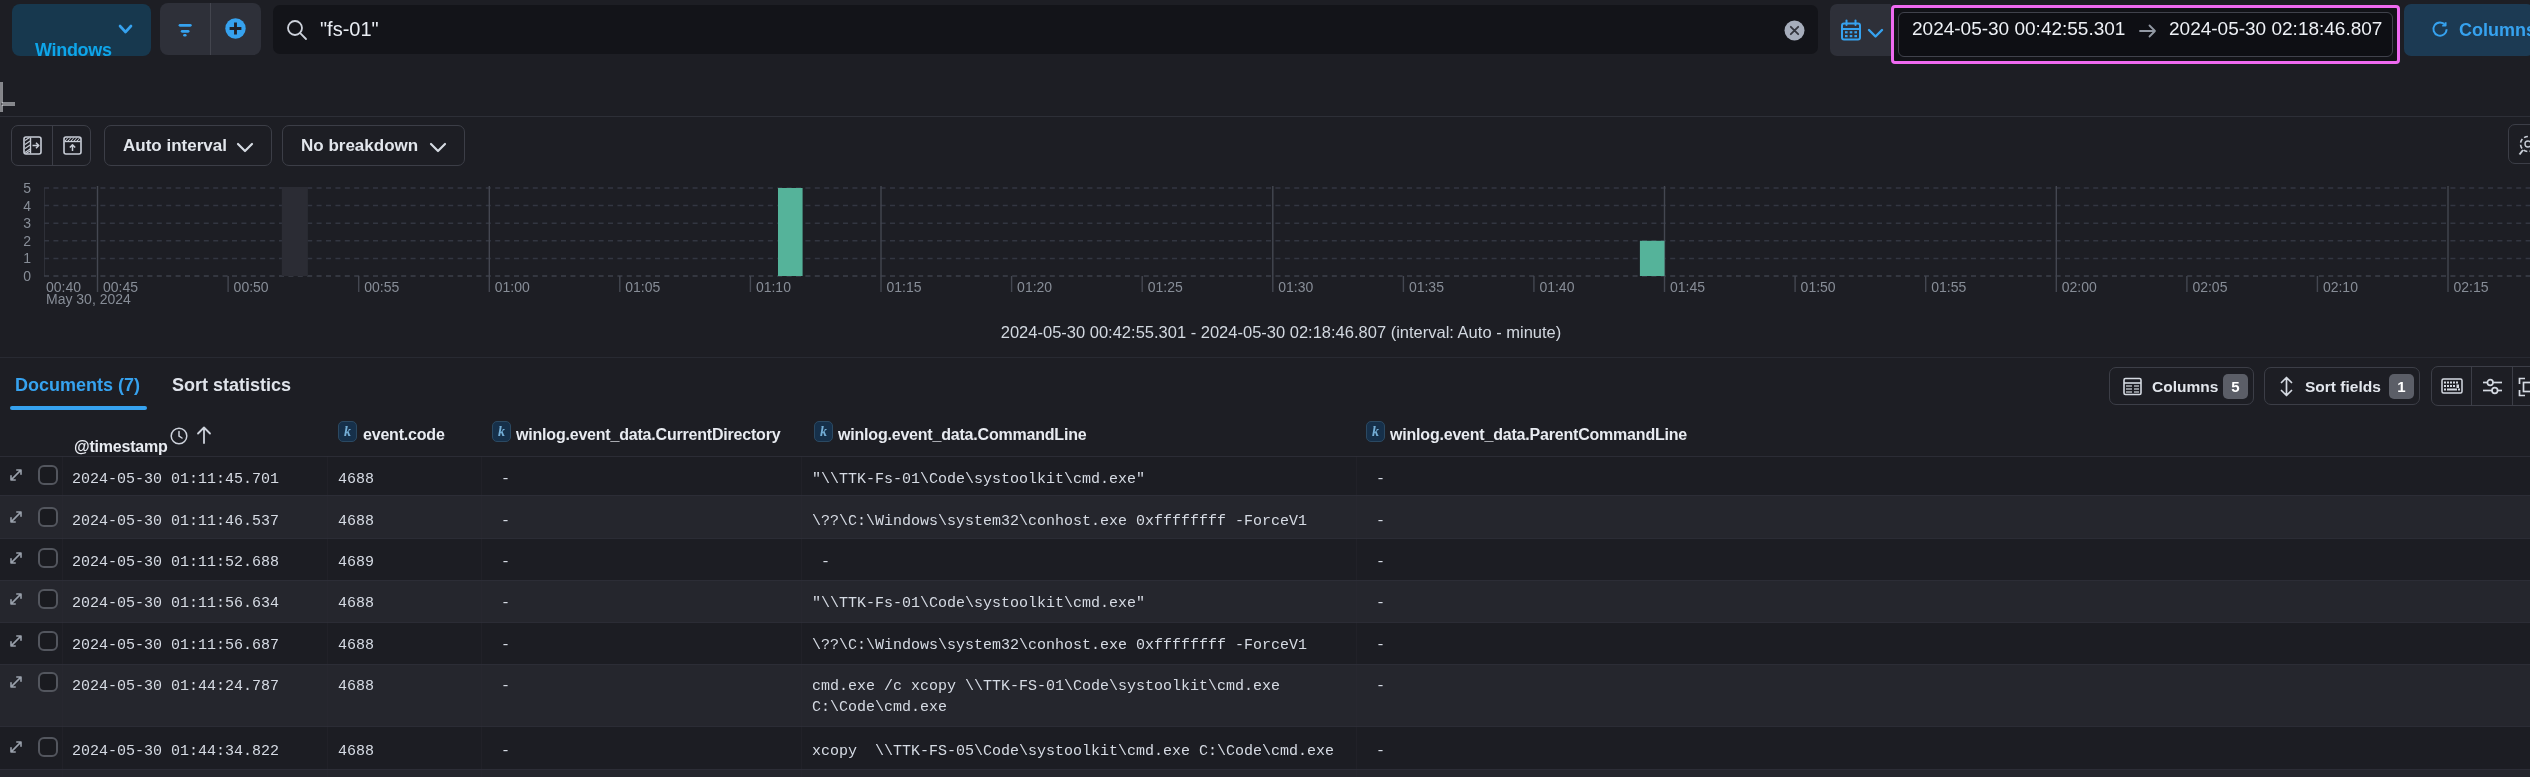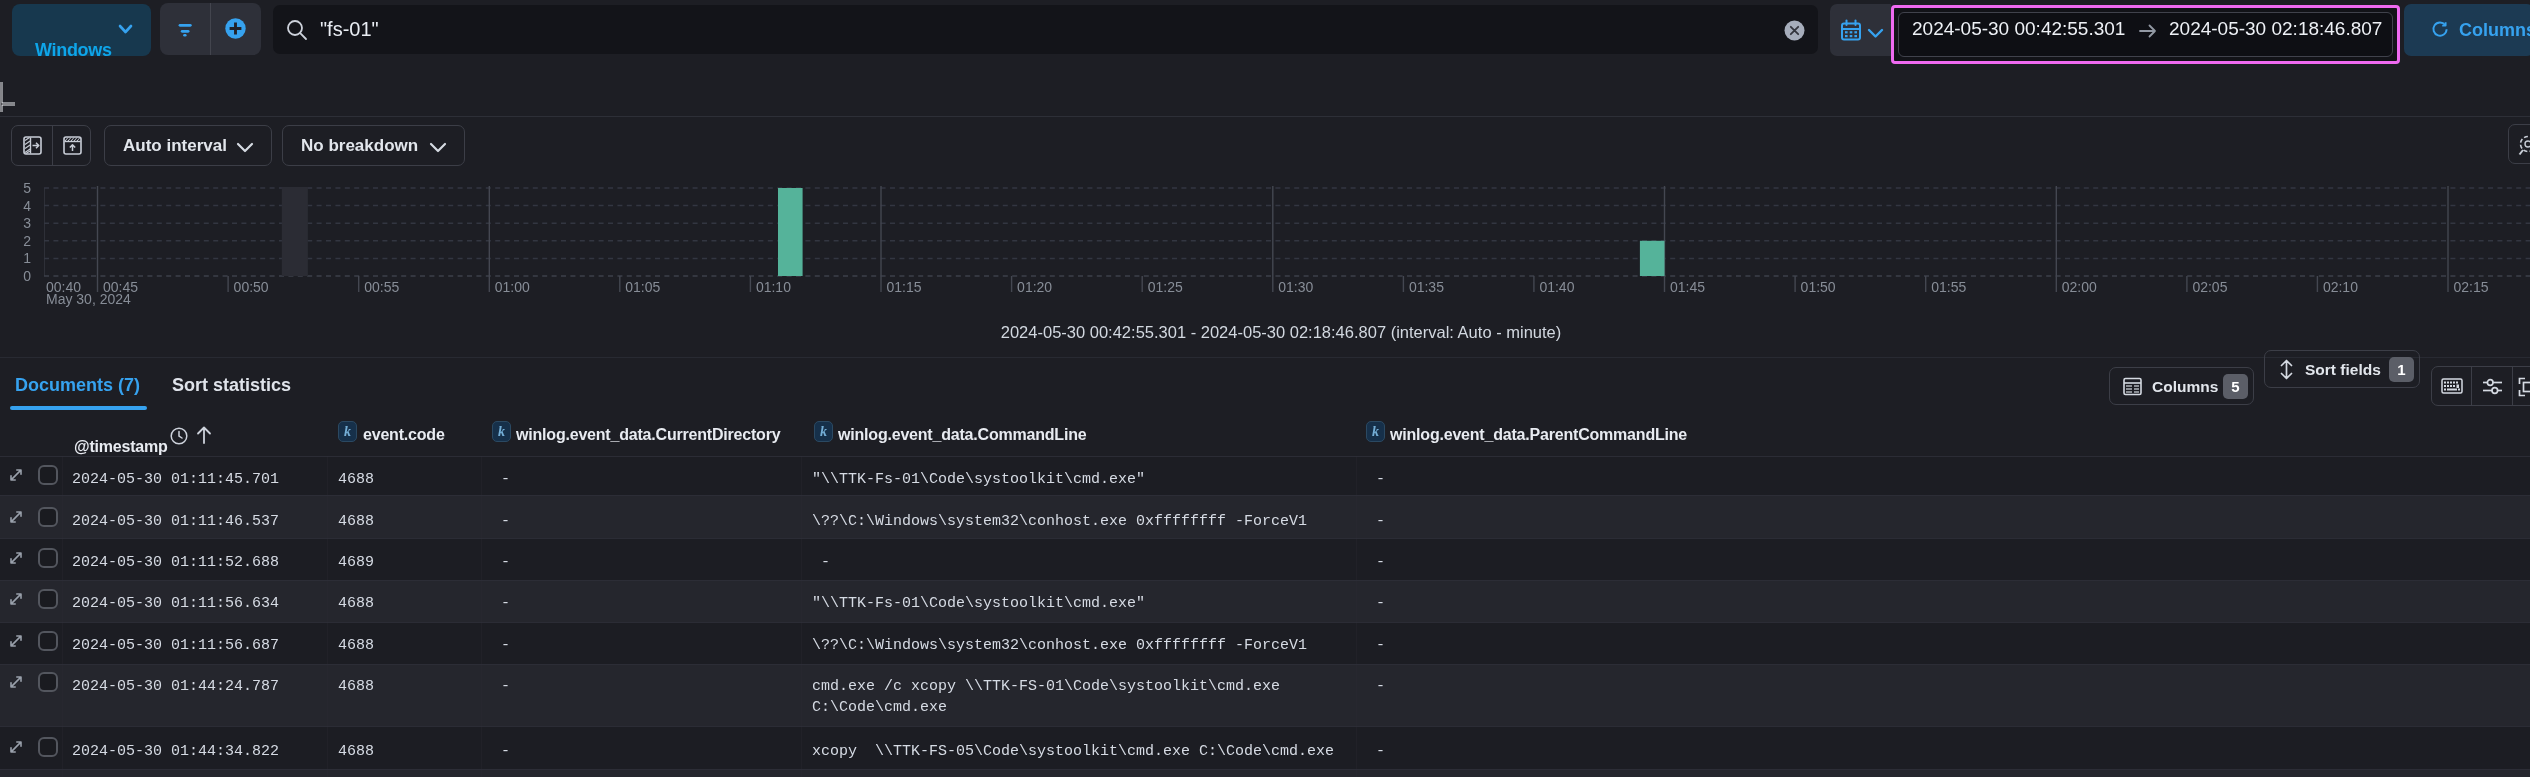--- a/index.html
+++ b/index.html
@@ -237,21 +237,21 @@
             <line x1="11" y1="9" x2="16" y2="9"></line>
 <line x1="3" y1="12" x2="9" y2="12"></line>
             <line x1="11" y1="12" x2="16" y2="12"></line>
 <line x1="3" y1="15" x2="9" y2="15"></line>
             <line x1="11" y1="15" x2="16" y2="15"></line>
           </g>
         </svg>
 <span class="abs" style="left:42px;top:9px;font-size:15.5px;line-height:20px;font-weight:bold;color:#e2e6ec;">Columns</span>
 <div class="abs" style="left:113px;top:6px;width:25px;height:25px;background:#5b5e67;border-radius:5px;color:#fff;font-size:15px;font-weight:bold;text-align:center;line-height:25px;">5</div>
 </div>
-<div class="abs" style="left:2264px;top:350px;width:156px;height:38px;border:1px solid #3c3e47;border-radius:7px;box-sizing:border-box;">
+<div class="abs" style="left:2264px;top:367px;width:156px;height:38px;border:1px solid #3c3e47;border-radius:7px;box-sizing:border-box;">
 <svg class="abs" style="left:13px;top:8px;" width="17" height="21" viewBox="0 0 17 21">
 <path d="M8.5 2 V19 M3.5 6.5 L8.5 1.5 L13.5 6.5 M3.5 14.5 L8.5 19.5 L13.5 14.5" fill="none" stroke="#d5dae2" stroke-width="1.7" stroke-linejoin="round" stroke-linecap="round"></path>
         </svg>
 <span class="abs" style="left:40px;top:9px;font-size:15.5px;line-height:20px;font-weight:bold;color:#e2e6ec;">Sort fields</span>
 <div class="abs" style="left:124px;top:6px;width:25px;height:25px;background:#5b5e67;border-radius:5px;color:#fff;font-size:15px;font-weight:bold;text-align:center;line-height:25px;">1</div>
 </div>
 <div class="abs" style="left:2431px;top:366px;width:120px;height:40px;border:1px solid #3c3e47;border-radius:7px;box-sizing:border-box;">
 <div class="abs" style="left:39px;top:0;width:1px;height:38px;background:#3c3e47;"></div>
 <div class="abs" style="left:80px;top:0;width:1px;height:38px;background:#3c3e47;"></div>
 <svg class="abs" style="left:9px;top:11px;" width="22" height="16" viewBox="0 0 22 16">

